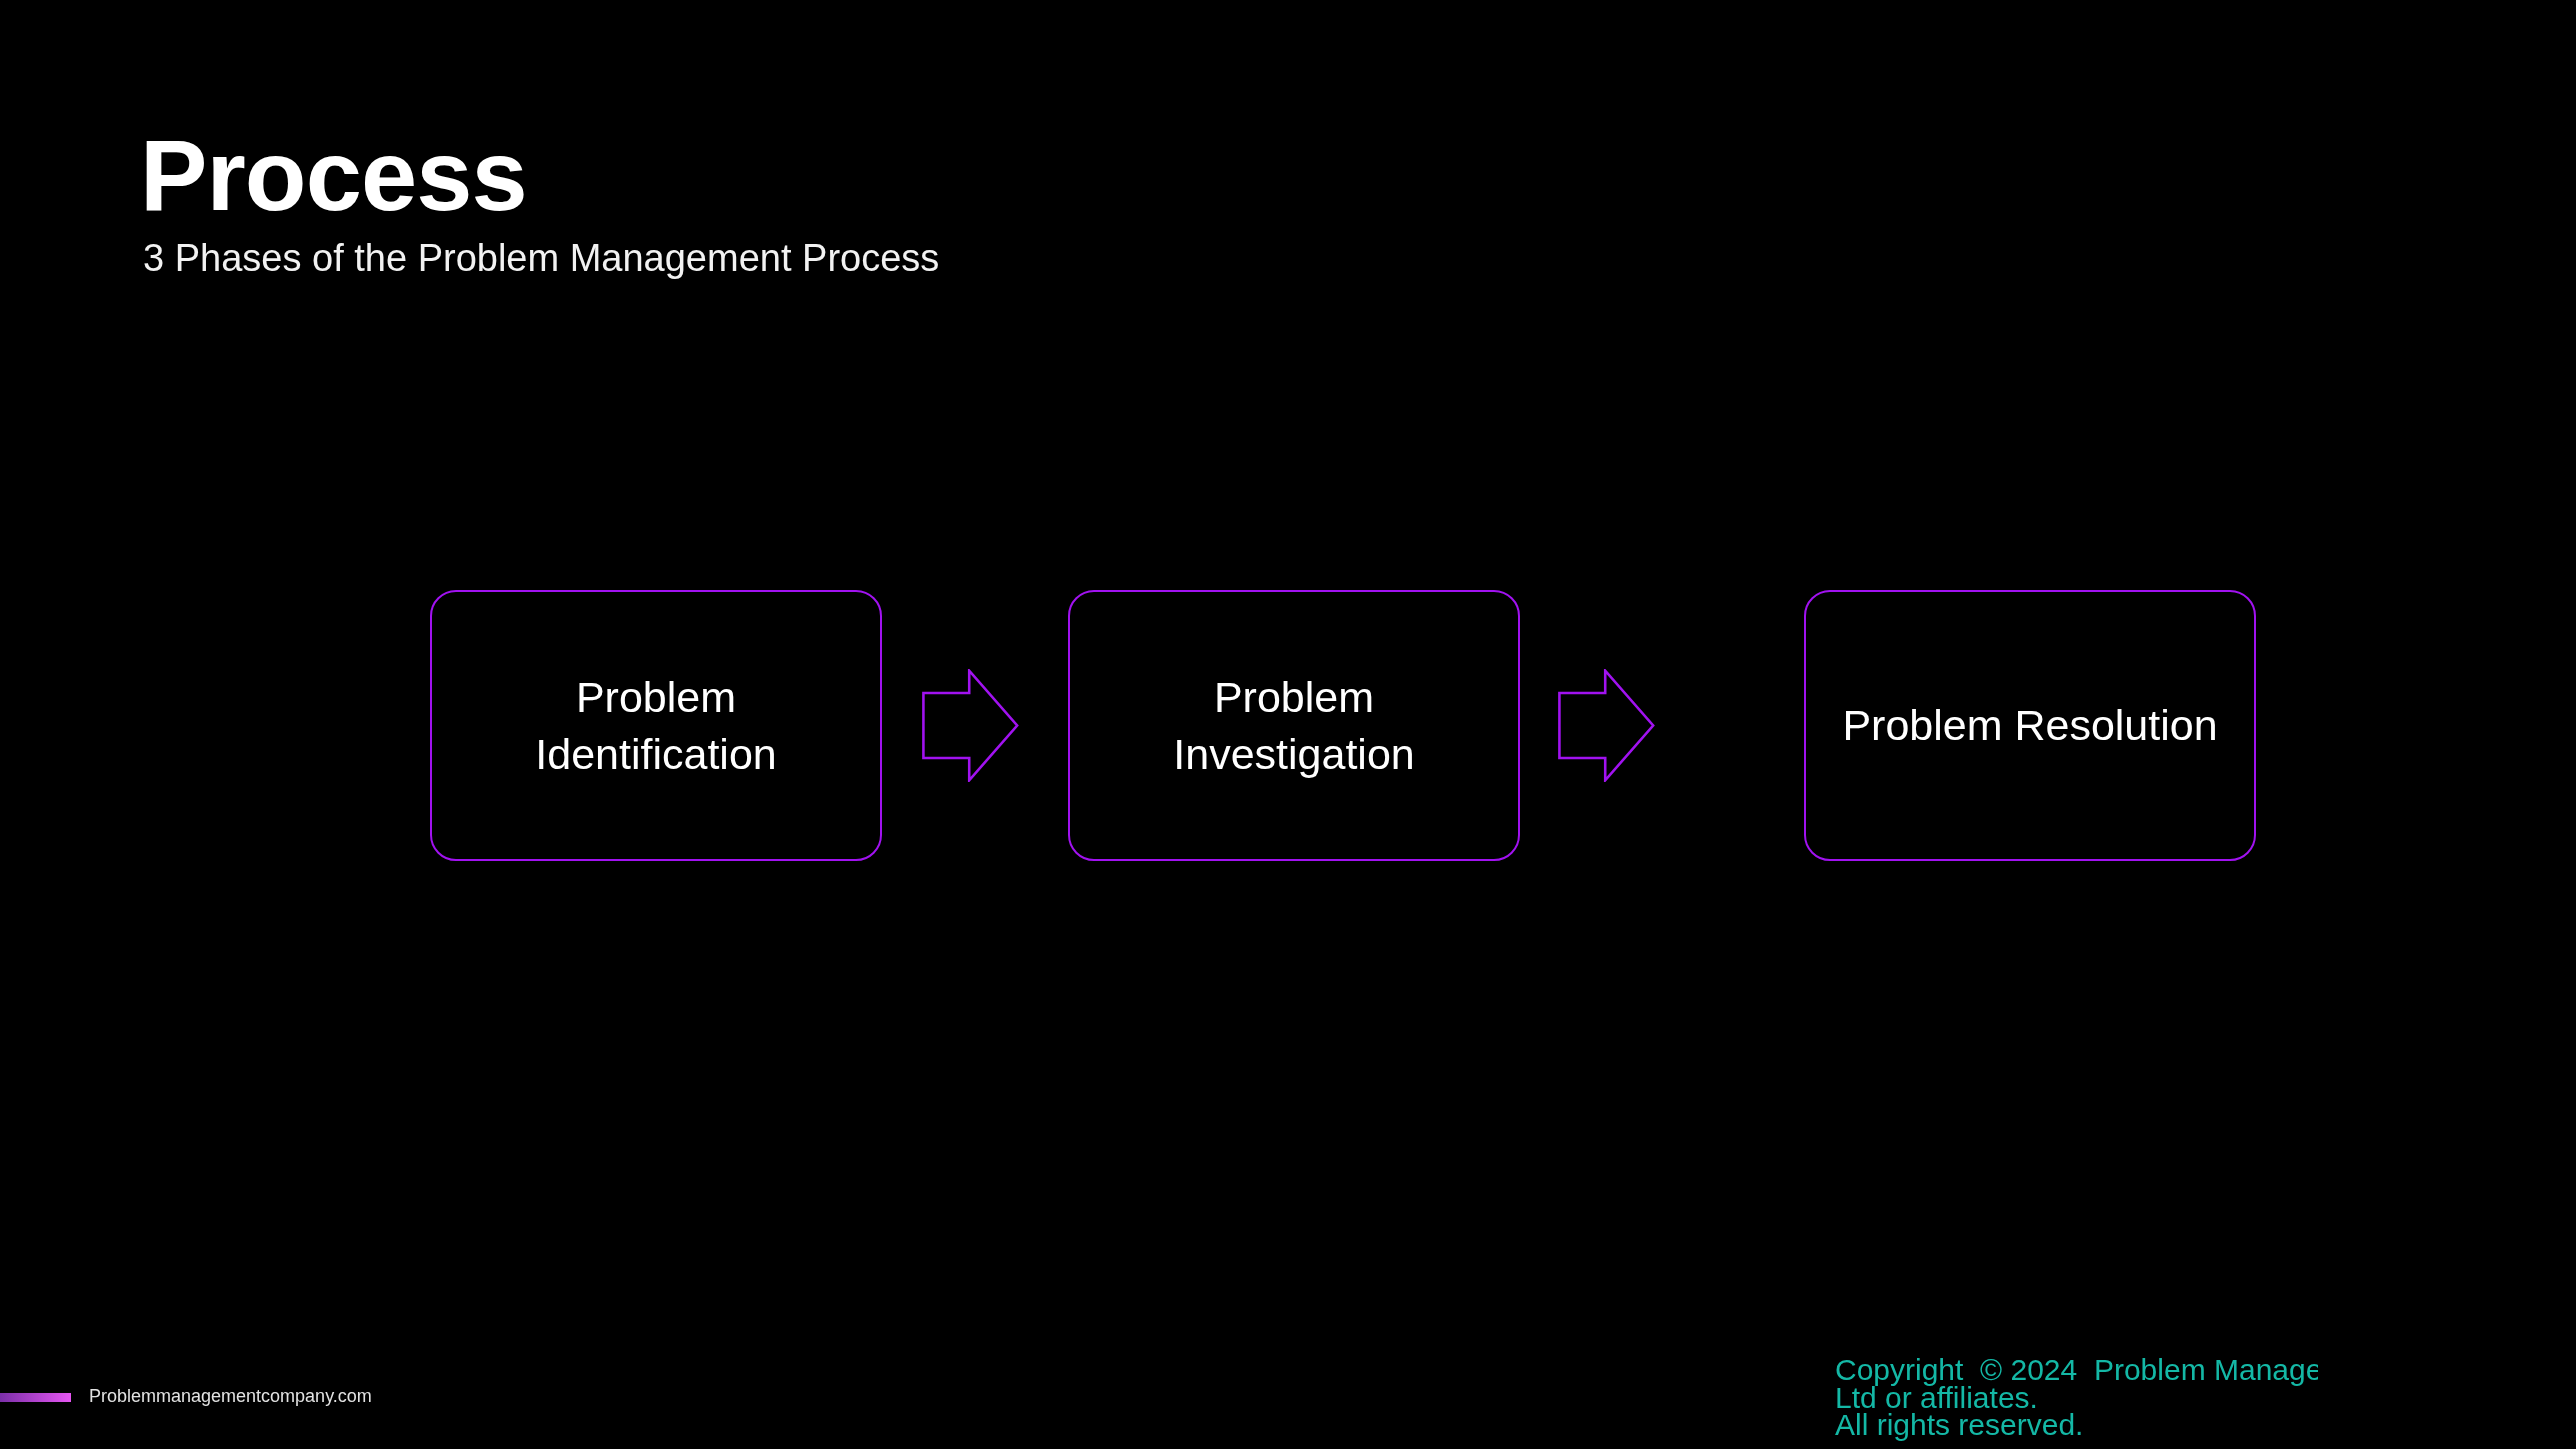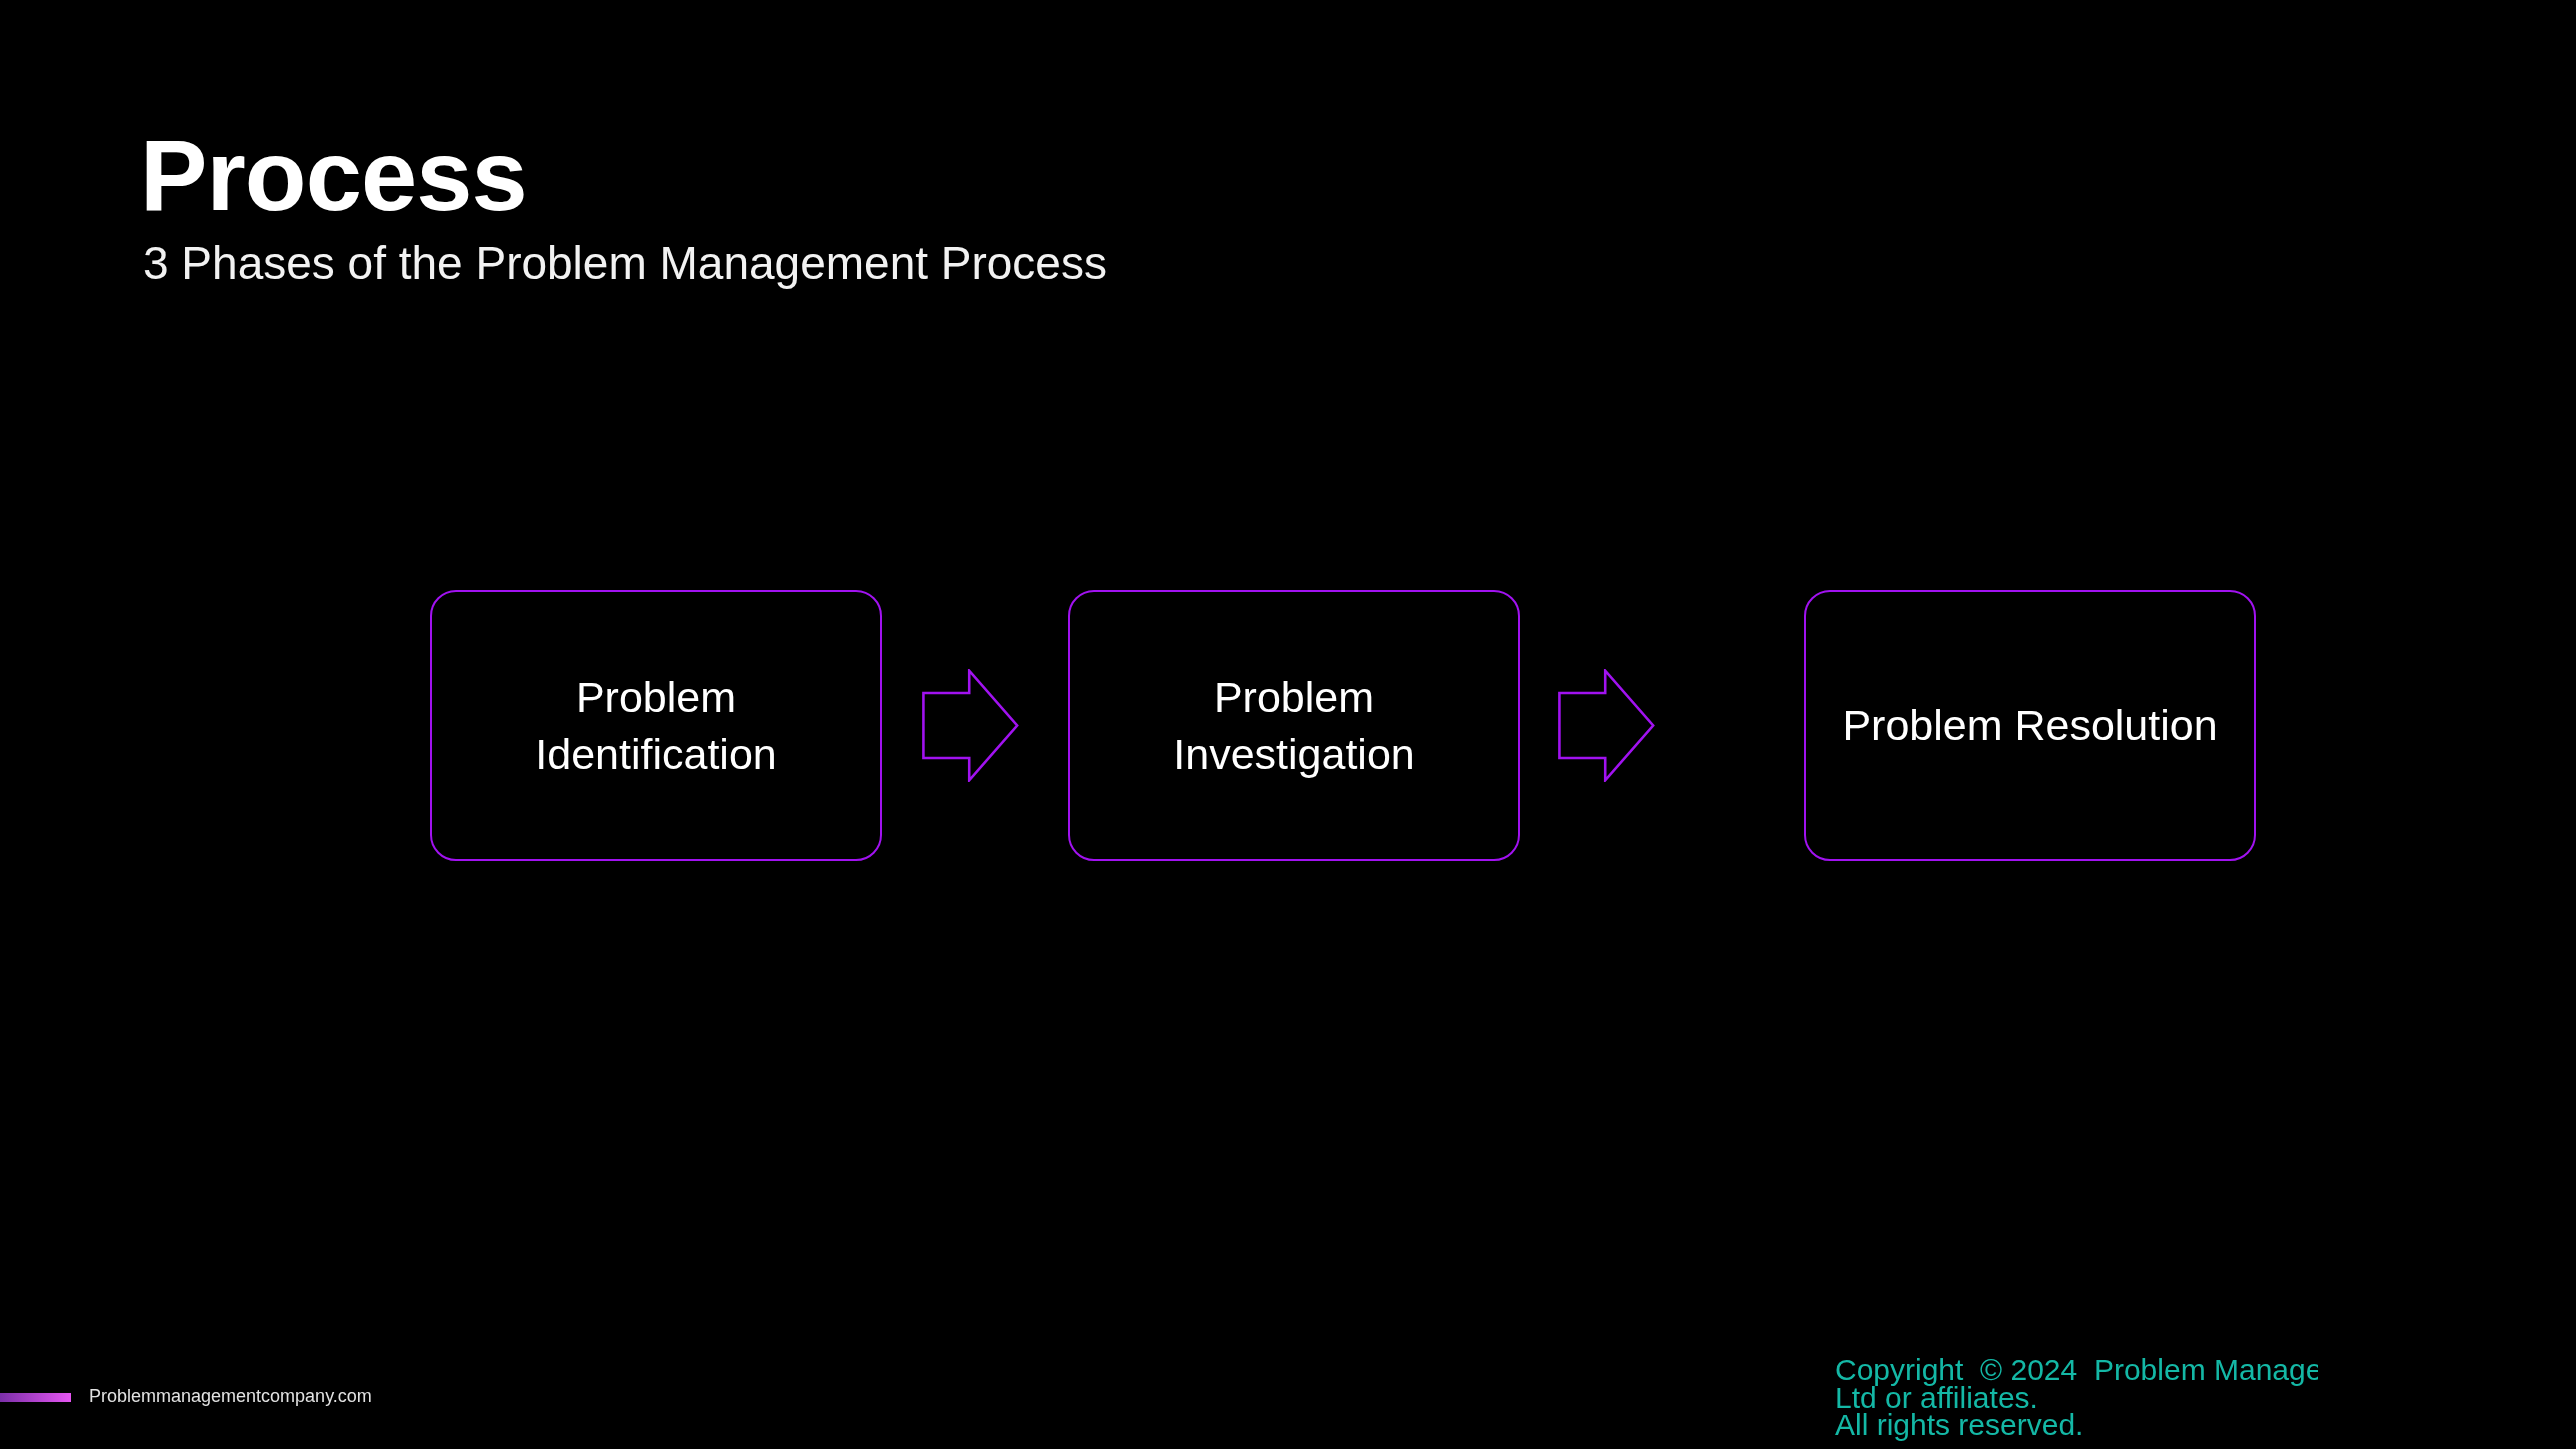--- a/index.html
+++ b/index.html
@@ -26,21 +26,21 @@
     font-weight: 700;
     letter-spacing: -0.9px;
     line-height: 1.0;
     color: #ffffff;
     margin: 0;
   }
   .subtitle {
     position: absolute;
     left: 143px;
     top: 237px;
-    font-size: 46px;
+    font-size: 38px;
     font-weight: 400;
     line-height: 1.15;
     color: #f2f2f2;
     margin: 0;
   }
 
   
   .phase-box {
     position: absolute;
     top: 590px;

